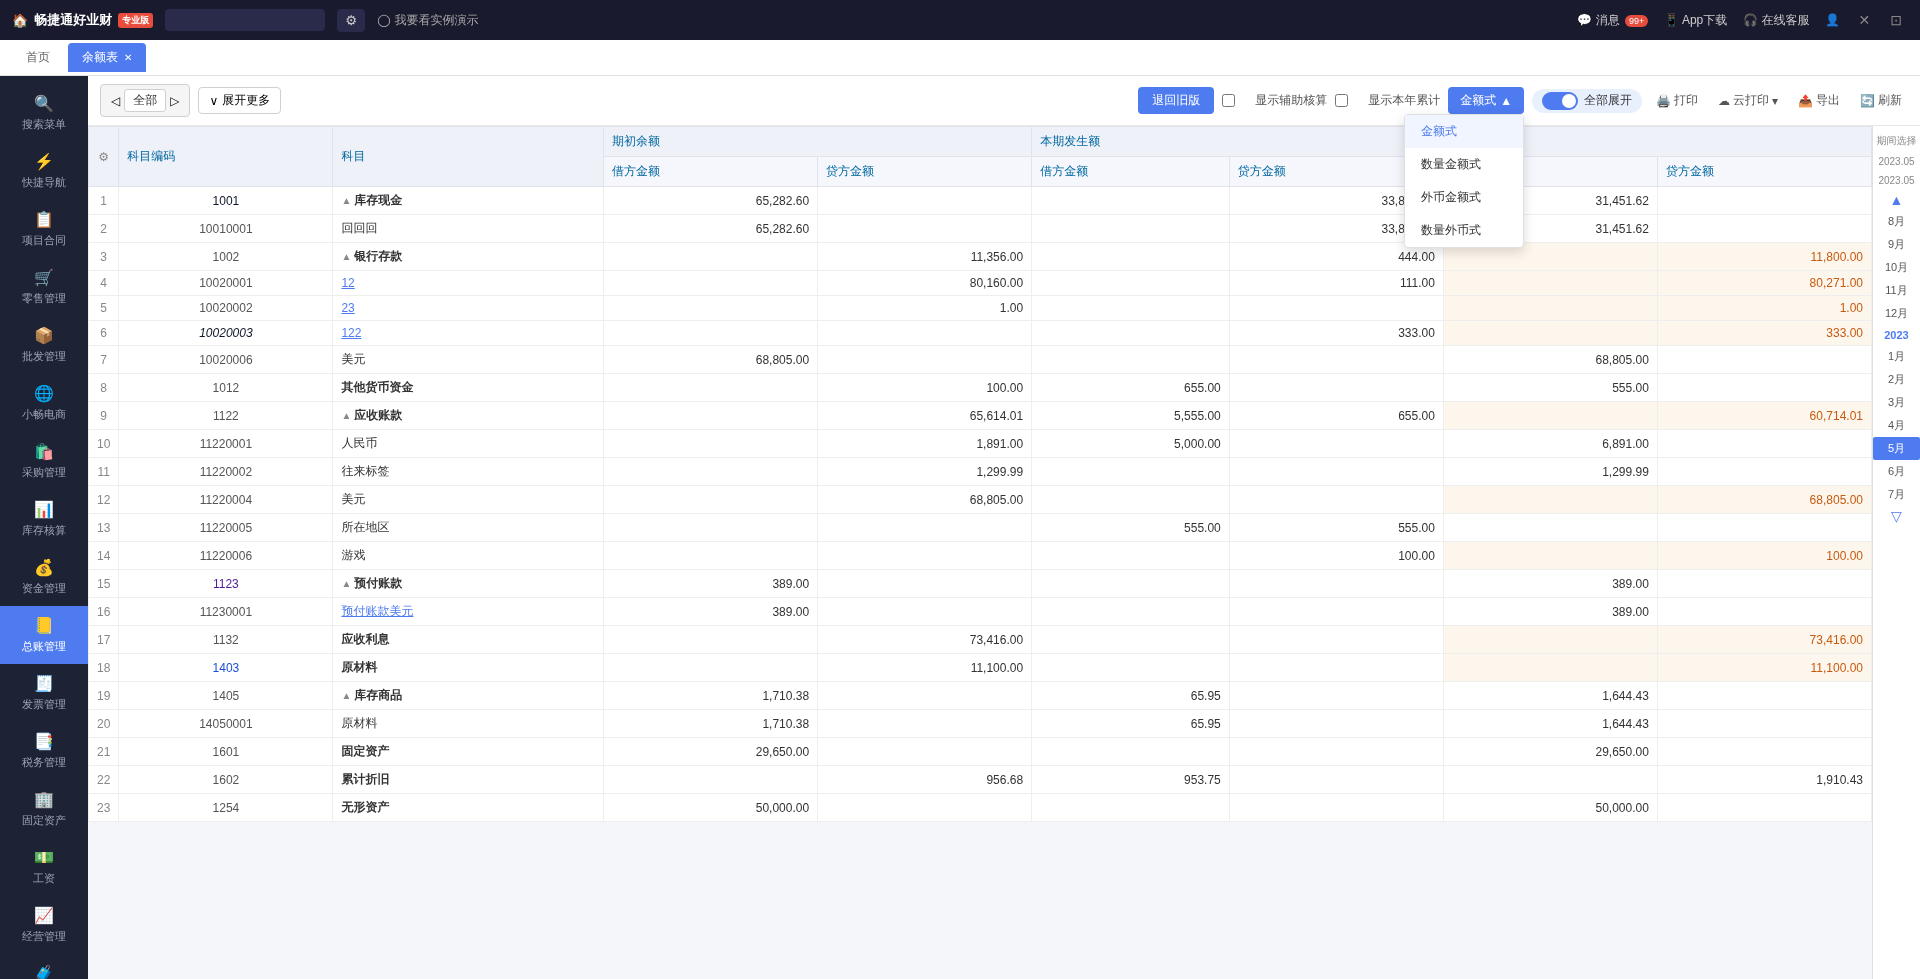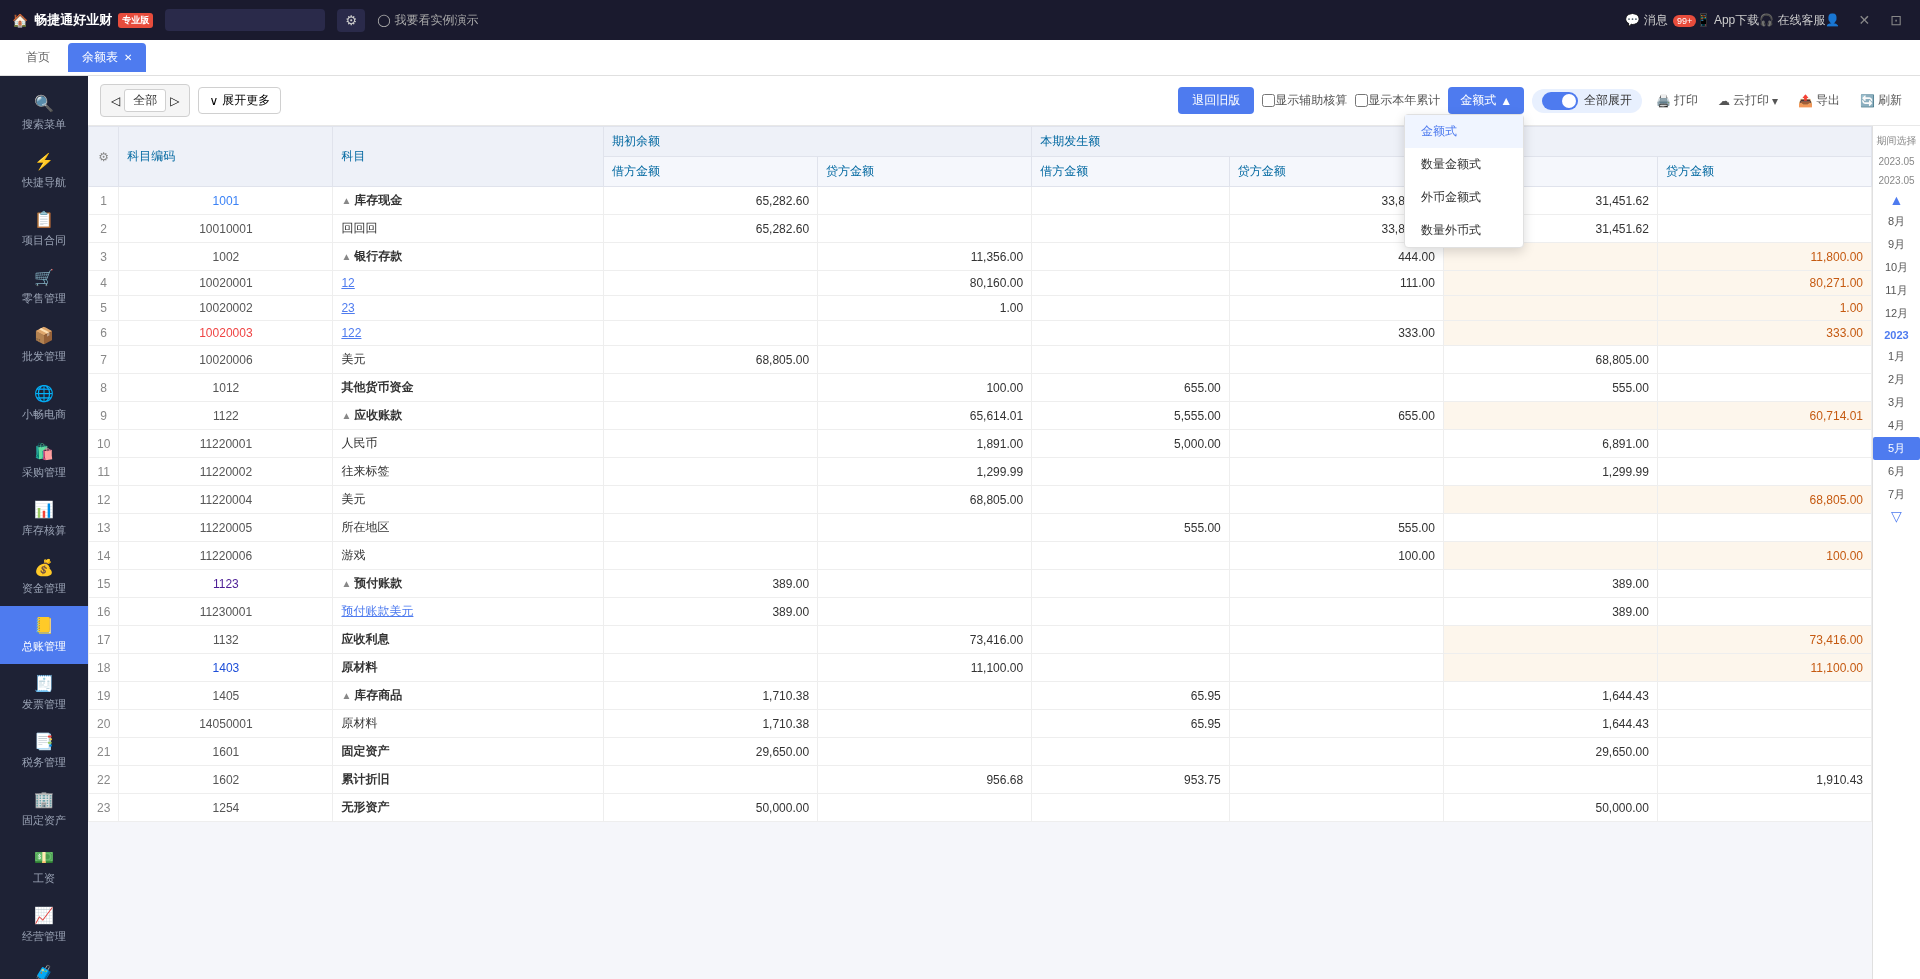--- a/index.html
+++ b/index.html
@@ -6,21 +6,21 @@
     body { font-family: 'Microsoft YaHei', Arial, sans-serif; font-size: 12px; background: #f0f2f5; color: #333; overflow: hidden; height: 979px; }
 
     
     .top-bar { display: flex; align-items: center; background: #1a1a2e; height: 40px; padding: 0 12px; color: #ccc; gap: 12px; }
     .top-bar .logo { color: #fff; font-size: 13px; font-weight: bold; display: flex; align-items: center; gap: 6px; }
     .top-bar .logo .pro-badge { background: #e74c3c; color: #fff; font-size: 9px; padding: 1px 4px; border-radius: 3px; }
     .top-bar .search-box { background: #2a2a4a; border: none; color: #ccc; padding: 4px 10px; border-radius: 4px; font-size: 12px; width: 160px; }
     .top-bar .gear-btn { background: #2a2a4a; border: none; color: #ccc; padding: 4px 8px; border-radius: 4px; cursor: pointer; }
     .top-bar .demo-btn { color: #aaa; cursor: pointer; display: flex; align-items: center; gap: 4px; }
     .top-bar .spacer { flex: 1; }
-    .top-bar .top-actions { display: flex; align-items: center; color: #ccc; font-size: 12px; }
+    .top-bar .top-actions { display: flex; align-items: center; gap: 16px; color: #ccc; font-size: 12px; }
     .top-bar .notif-badge { background: #e74c3c; color: #fff; font-size: 9px; padding: 1px 4px; border-radius: 8px; margin-left: 2px; }
 
     
     .tab-bar { display: flex; align-items: center; background: #fff; height: 36px; padding: 0 12px; border-bottom: 1px solid #e0e0e0; gap: 4px; }
     .tab-item { padding: 6px 14px; border-radius: 4px 4px 0 0; cursor: pointer; font-size: 12px; color: #666; display: flex; align-items: center; gap: 6px; }
     .tab-item.active { background: #4e7bef; color: #fff; }
     .tab-close { font-size: 10px; cursor: pointer; }
 
     
     .main-layout { display: flex; height: calc(979px - 76px); }
@@ -34,21 +34,21 @@
     
     .content-area { flex: 1; overflow: hidden; display: flex; flex-direction: column; background: #f5f6fa; position: relative; }
 
     
     .toolbar { display: flex; align-items: center; padding: 8px 12px; background: #fff; border-bottom: 1px solid #e8e8e8; gap: 8px; flex-wrap: wrap; }
     .filter-btn { display: flex; align-items: center; gap: 4px; border: 1px solid #d0d0d0; border-radius: 4px; padding: 4px 10px; background: #f5f5f5; cursor: pointer; font-size: 12px; }
     .expand-btn { display: flex; align-items: center; gap: 4px; border: 1px solid #d0d0d0; border-radius: 4px; padding: 4px 10px; background: #fff; cursor: pointer; font-size: 12px; }
     .toolbar-spacer { flex: 1; }
     .toolbar-right { display: flex; align-items: center; gap: 8px; }
     .btn-back { background: #4e7bef; color: #fff; border: none; padding: 5px 14px; border-radius: 4px; cursor: pointer; font-size: 12px; }
-    .checkbox-label { display: flex; align-items: center; gap: 0; font-size: 12px; color: #555; }
+    .checkbox-label { display: flex; align-items: center; gap: 20px; font-size: 12px; color: #555; }
     .dropdown-btn { background: #4e7bef; color: #fff; border: none; padding: 5px 12px; border-radius: 4px; cursor: pointer; font-size: 12px; display: flex; align-items: center; gap: 4px; position: relative; }
     .toggle-group { display: flex; align-items: center; gap: 6px; background: #e8f0fe; border-radius: 16px; padding: 3px 10px; }
     .toggle-switch { width: 36px; height: 18px; background: #4e7bef; border-radius: 9px; position: relative; cursor: pointer; }
     .toggle-switch::after { content: ''; width: 14px; height: 14px; background: #fff; border-radius: 50%; position: absolute; top: 2px; right: 2px; }
     .icon-btn { color: #555; cursor: pointer; font-size: 12px; display: flex; align-items: center; gap: 3px; padding: 4px 6px; }
 
     
     .dropdown-menu { position: absolute; top: 100%; right: 0; background: #fff; border: 1px solid #e0e0e0; border-radius: 4px; box-shadow: 0 4px 12px rgba(0,0,0,0.15); z-index: 100; min-width: 120px; }
     .dropdown-menu-item { padding: 8px 16px; cursor: pointer; font-size: 12px; color: #333; }
     .dropdown-menu-item.selected { color: #4e7bef; background: #f0f5ff; }
@@ -255,21 +255,21 @@
               <th>贷方金额</th>
               <th>借方金额</th>
               <th>贷方金额</th>
               <th>借方金额</th>
               <th>贷方金额</th>
             </tr>
           </thead>
           <tbody id="table-body">
           <tr>
     <td class="row-num td-center">1</td>
-    <td class="td-center" style="color:#3b82f6;">1001</td>
+    <td class="td-center" style="color:#0f172a;">1001</td>
     <td style="font-weight:bold;"><span style="color:#888;font-size:10px;margin-right:3px;">▲</span>库存现金</td>
     <td class="td-right">65,282.60</td>
     <td class="td-right"></td>
     <td class="td-right"></td>
     <td class="td-right">33,830.98</td>
     <td class="td-right ">31,451.62</td>
     <td class="td-right "></td>
   </tr>
               <tr>
     <td class="row-num td-center">2</td>
@@ -310,21 +310,21 @@
     <td style="color:#4e7bef;text-decoration:underline;cursor:pointer;">23</td>
     <td class="td-right"></td>
     <td class="td-right">1.00</td>
     <td class="td-right"></td>
     <td class="td-right"></td>
     <td class="td-right td-highlight"></td>
     <td class="td-right td-highlight">1.00</td>
   </tr>
               <tr>
     <td class="row-num td-center">6</td>
-    <td class="td-center" style="color:#ef4444;">10020003</td>
+    <td class="td-center" style="color:#0f172a;font-style:italic;">10020003</td>
     <td style="color:#4e7bef;text-decoration:underline;cursor:pointer;">122</td>
     <td class="td-right"></td>
     <td class="td-right"></td>
     <td class="td-right"></td>
     <td class="td-right">333.00</td>
     <td class="td-right td-highlight"></td>
     <td class="td-right td-highlight">333.00</td>
   </tr>
               <tr>
     <td class="row-num td-center">7</td>

